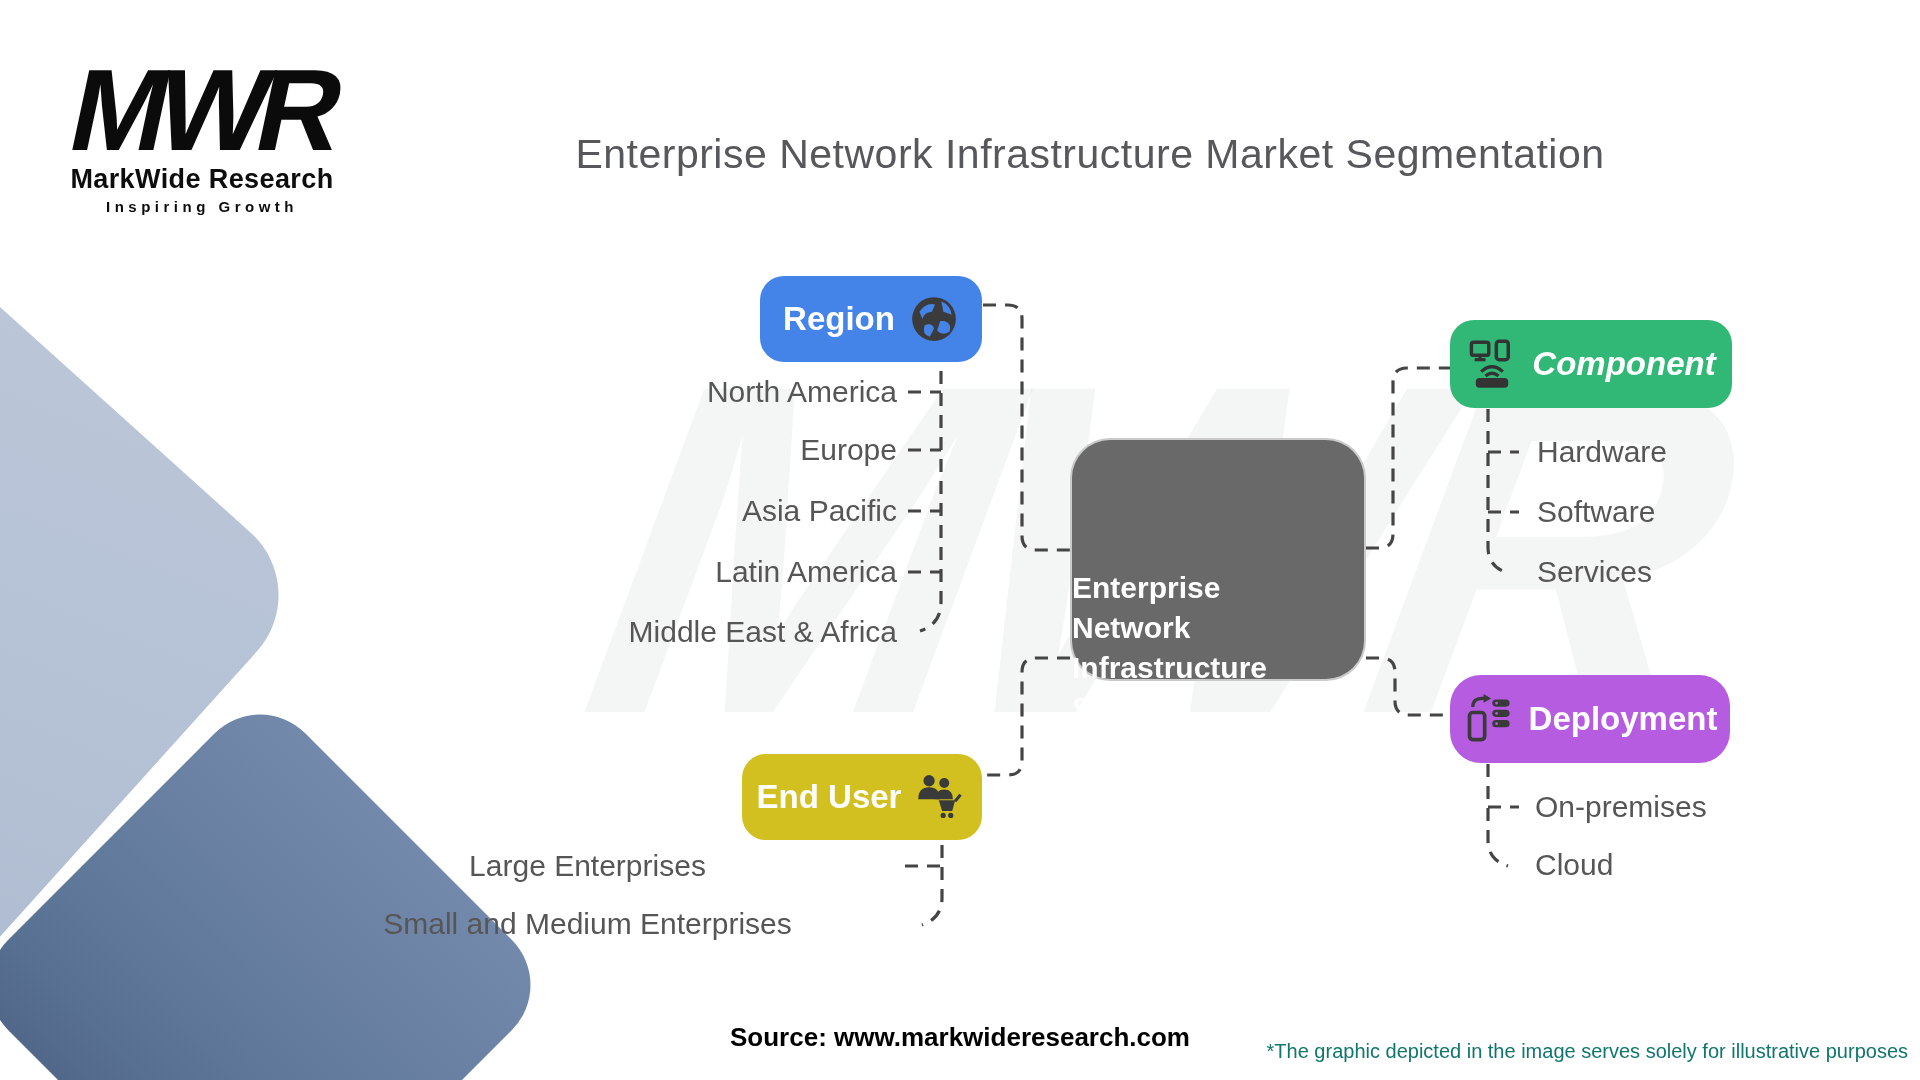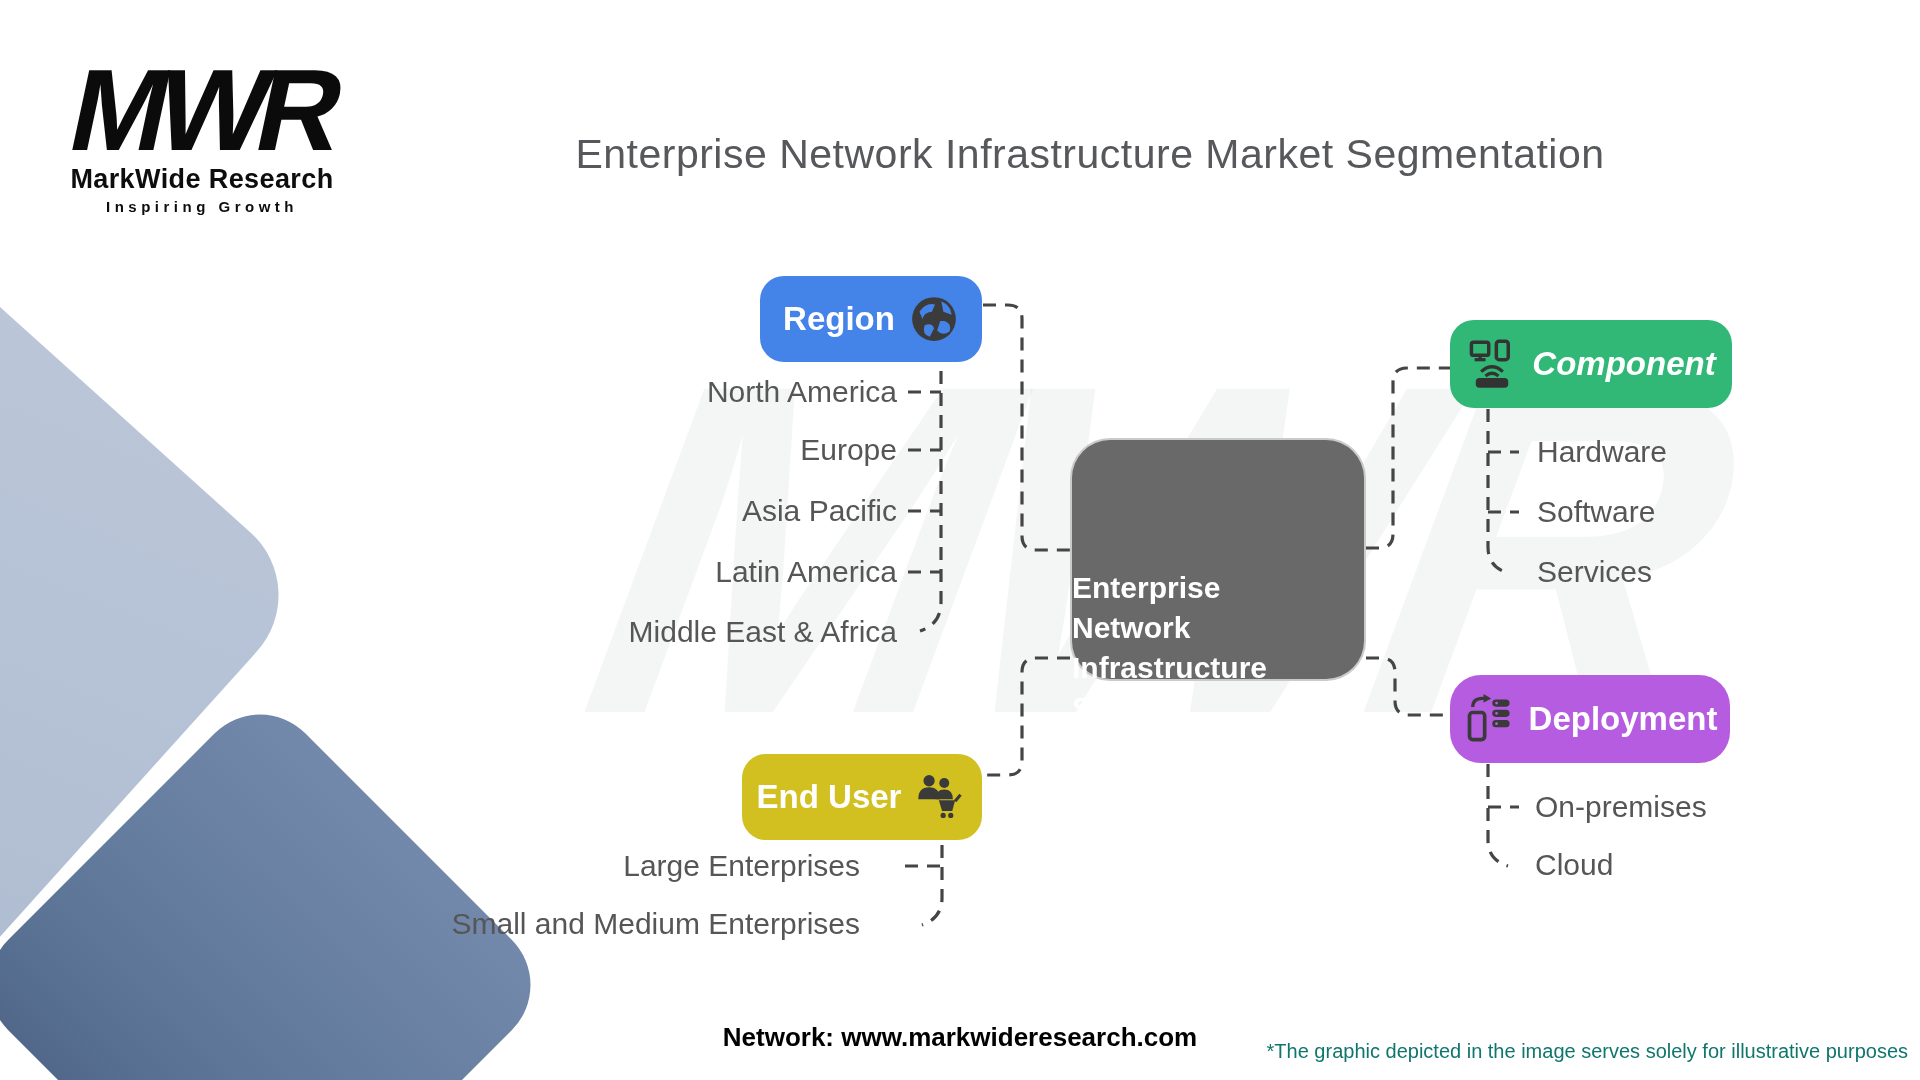--- a/index.html
+++ b/index.html
@@ -46,21 +46,21 @@
   .branch-box{position:absolute;display:flex;align-items:center;justify-content:center;
               color:#ffffff;font-weight:bold;font-size:33px;border-radius:24px;gap:14px;}
   .box-region{left:760px;top:262px;width:222px;height:86px;}
   .box-component{left:1450px;top:320px;width:282px;height:88px;font-style:italic;}
   .box-enduser{left:742px;top:736px;width:240px;height:86px;margin-top:18px;}
   .box-deployment{left:1450px;top:675px;width:280px;height:88px;border-radius:31px;}
 
   
   .item{position:absolute;font-size:30px;color:#565656;line-height:40px;}
   .item-right-region{left:300px;width:597px;text-align:right;}
-  .item-right-enduser{left:285px;width:575px;text-align:right;}
+  .item-right-enduser{left:300px;width:575px;text-align:center;}
   .item-left-comp{left:1537px;width:360px;text-align:left;}
   .item-left-dep{left:1535px;width:360px;text-align:left;}
 
   
   .source{position:absolute;left:660px;top:1022px;width:600px;text-align:center;
           font-size:26px;font-weight:bold;color:#000000;}
   .disclaimer{position:absolute;right:12px;top:1040px;width:900px;text-align:right;
               font-size:20px;color:#0f766e;}
 </style>
 </head>
@@ -174,16 +174,16 @@
   <div class="item item-left-comp" style="top:432px">Hardware</div>
   <div class="item item-left-comp" style="top:492px">Software</div>
   <div class="item item-left-comp" style="top:552px">Services</div>
 
   <div class="item item-right-enduser" style="top:846px">Large Enterprises</div>
   <div class="item item-right-enduser" style="top:904px">Small and Medium Enterprises</div>
 
   <div class="item item-left-dep" style="top:787px">On-premises</div>
   <div class="item item-left-dep" style="top:845px">Cloud</div>
 
-  <div class="source">Network: www.markwideresearch.com</div>
+  <div class="source">Source: www.markwideresearch.com</div>
   <div class="disclaimer">*The graphic depicted in the image serves solely for illustrative purposes</div>
 
 </div>
 
 </body></html>

